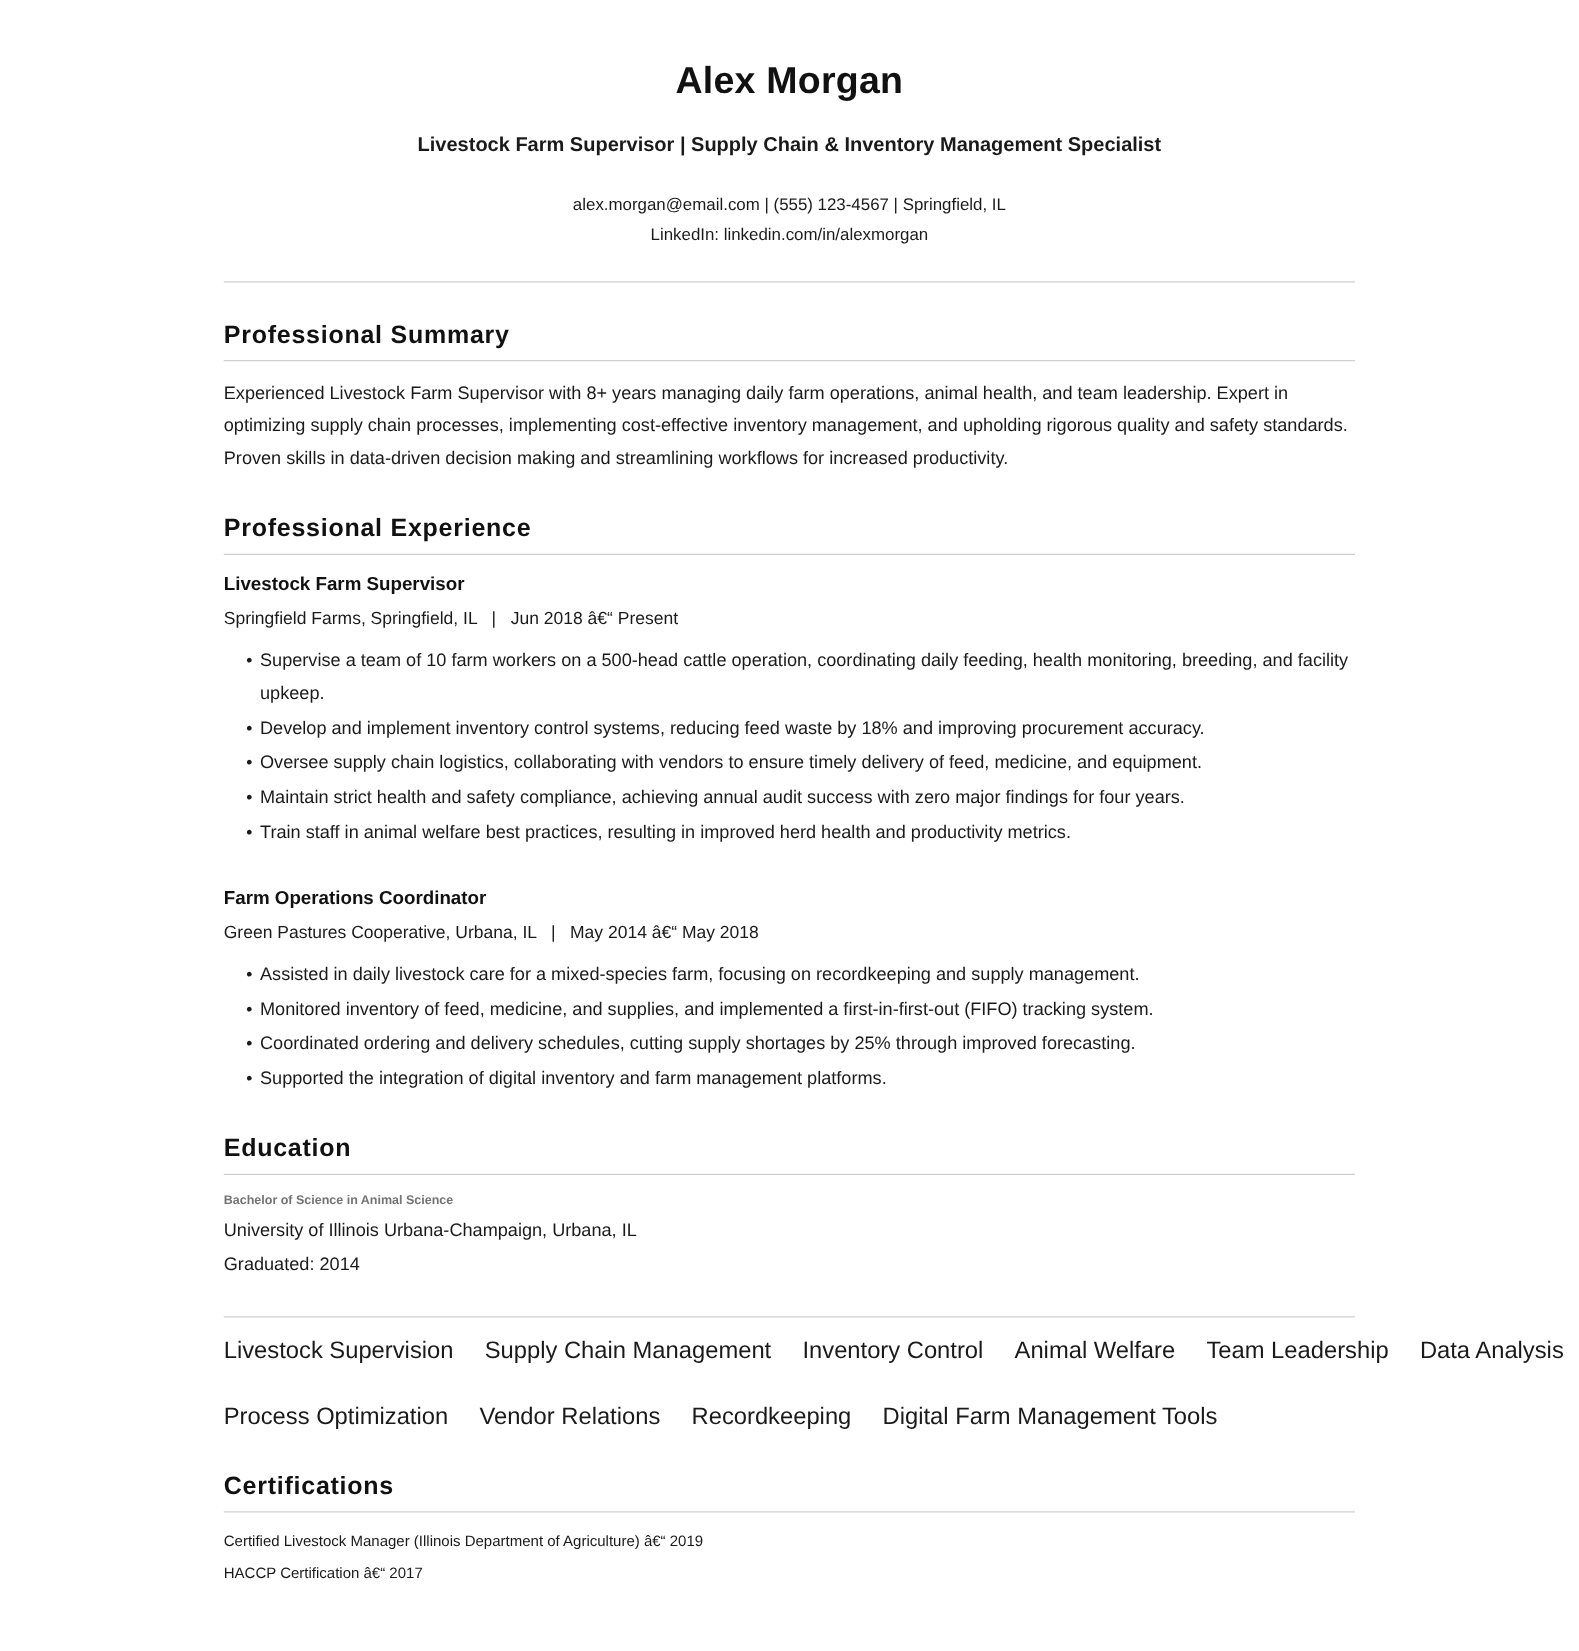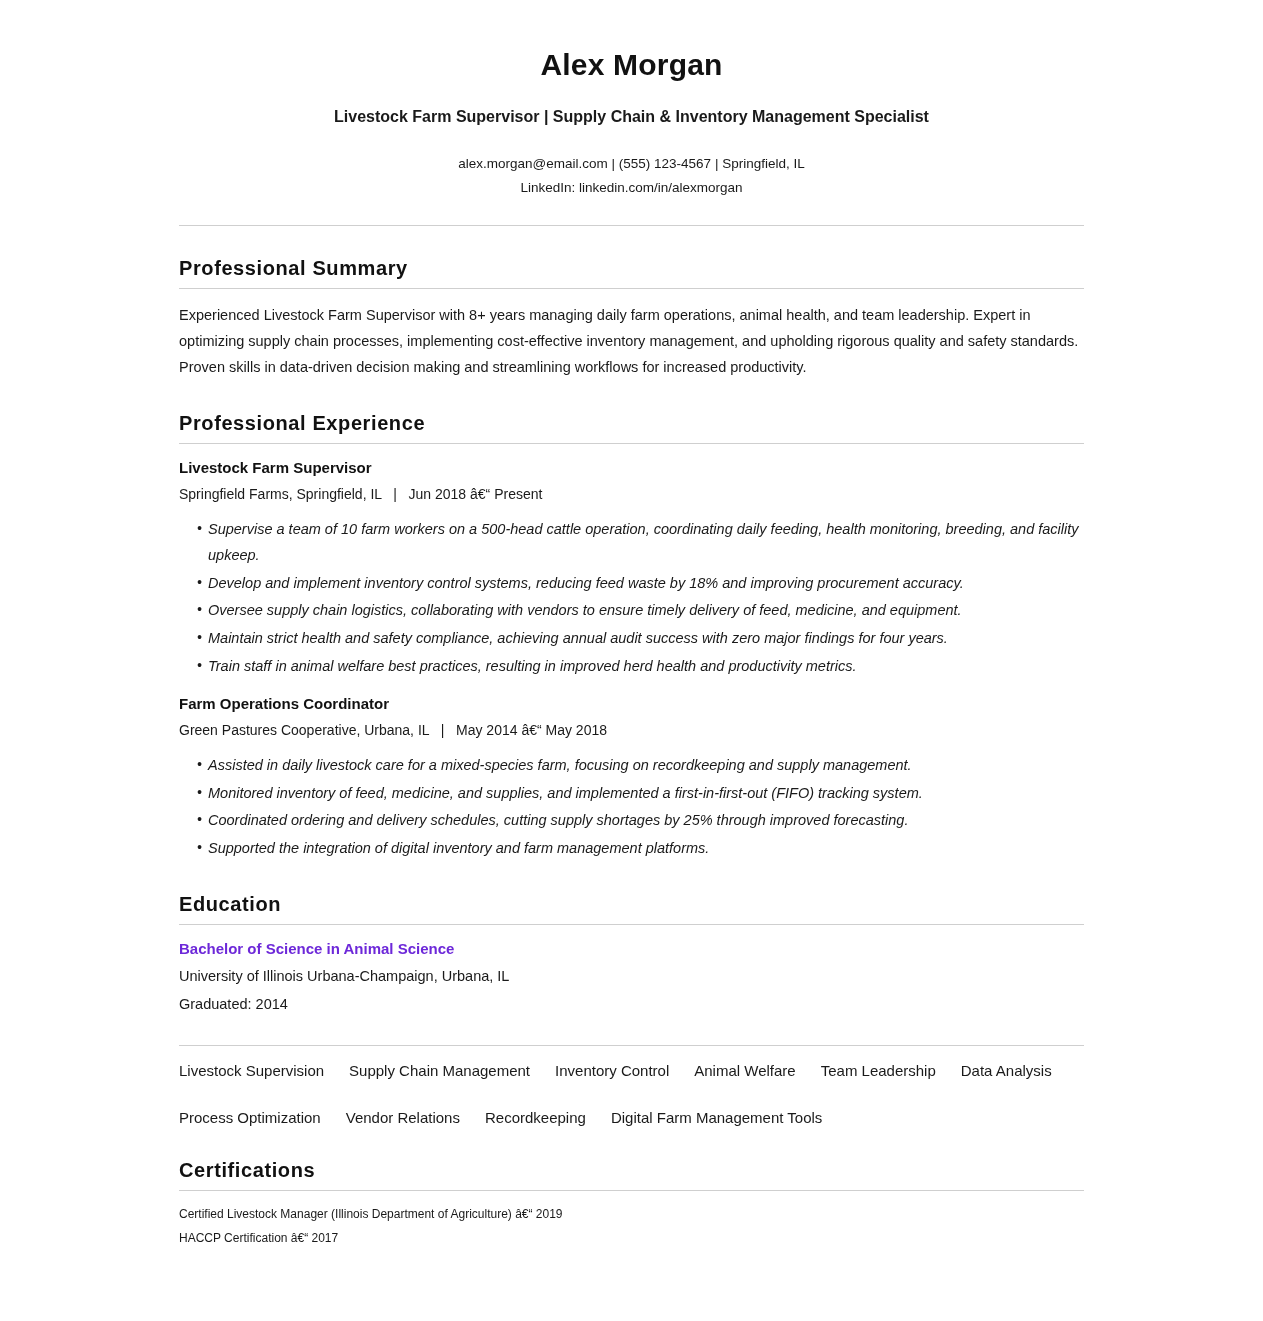--- a/index.html
+++ b/index.html
@@ -81,63 +81,62 @@
 
   .summary-text {
     font-size: 14.5px;
     line-height: 1.78;
     color: #1a1a1a;
     margin: 0;
   }
 
   
   .job { margin-bottom: 4px; }
-  .job + .job { margin-top: 14px; }
+  .job + .job { margin-top: 29px; }
   .job-title {
     font-size: 15px;
     font-weight: bold;
     color: #111;
     margin: 0 0 8px 0;
     line-height: 1.3;
   }
   .job-meta {
     font-size: 14px;
     color: #1a1a1a;
     margin: 0 0 12px 0;
     line-height: 1.4;
     white-space: pre;
   }
   ul.bullets {
     margin: 0;
     padding: 0 0 0 19px;
     list-style: none;
-    font-style: italic;
   }
   ul.bullets li {
     position: relative;
     font-size: 14.5px;
     line-height: 1.78;
     color: #1a1a1a;
     margin-bottom: 2px;
     padding-left: 10px;
   }
   ul.bullets li::before {
     content: "\2022";
     position: absolute;
     left: -1px;
     top: -1px;
     font-size: 14px;
     color: #1a1a1a;
   }
 
   
   .edu-degree {
-    font-size: 15px;
-    font-weight: bold;
-    color: #6d28d9;
+    font-size: 10px;
+    font-weight: bold;
+    color: #737373;
     margin: 0 0 8px 0;
     line-height: 1.3;
   }
   .edu-line {
     font-size: 14.5px;
     color: #1a1a1a;
     margin: 0 0 6px 0;
     line-height: 1.45;
   }
   .edu-line.last { margin-bottom: 0; }
@@ -145,21 +144,21 @@
   
   .skills-rows { margin-top: 2px; }
   .skills-row {
     display: flex;
     flex-wrap: nowrap;
     align-items: baseline;
     margin-bottom: 26px;
   }
   .skills-row:last-child { margin-bottom: 0; }
   .skill {
-    font-size: 15px;
+    font-size: 19px;
     color: #1a1a1a;
     line-height: 1.4;
     margin-right: 25px;
     white-space: nowrap;
   }
   .skill:last-child { margin-right: 16px; text-align: right; }
 
   
   .cert-line {
     font-size: 12px;

